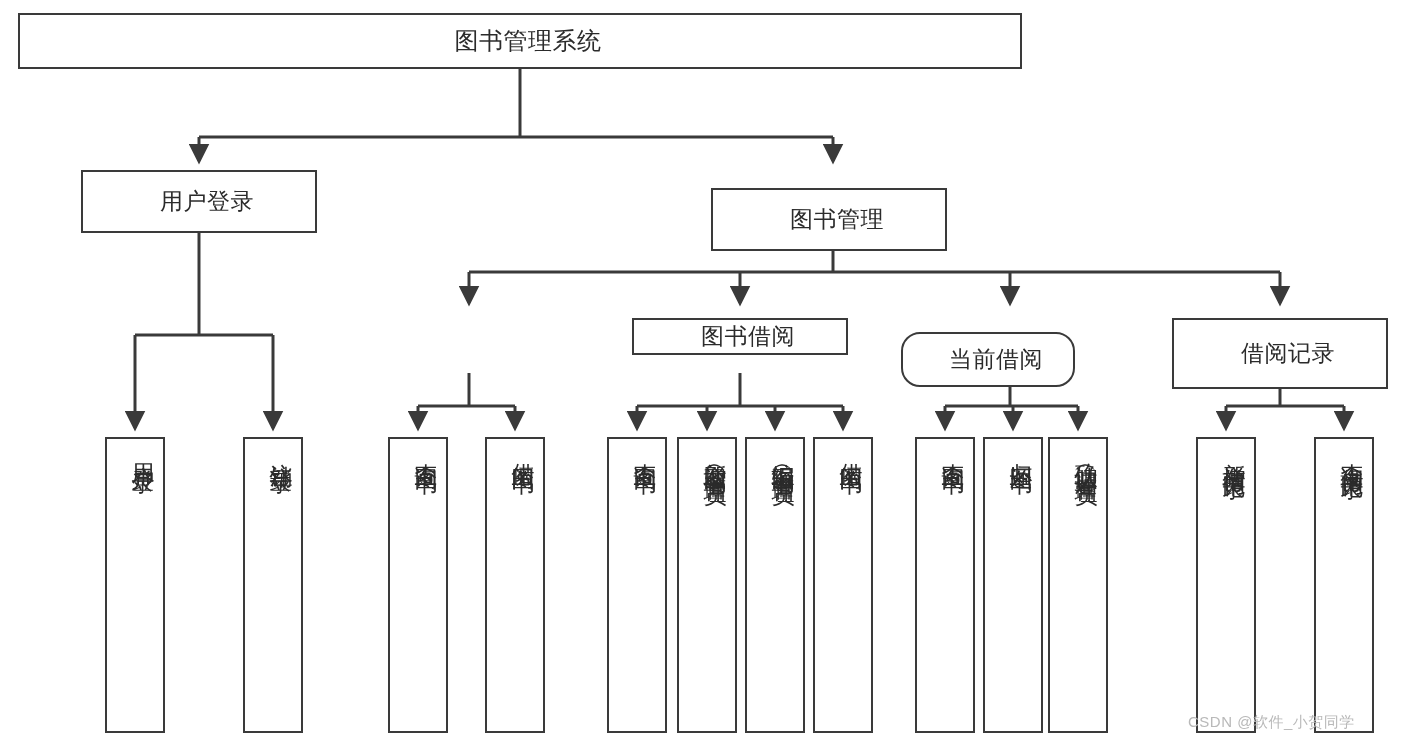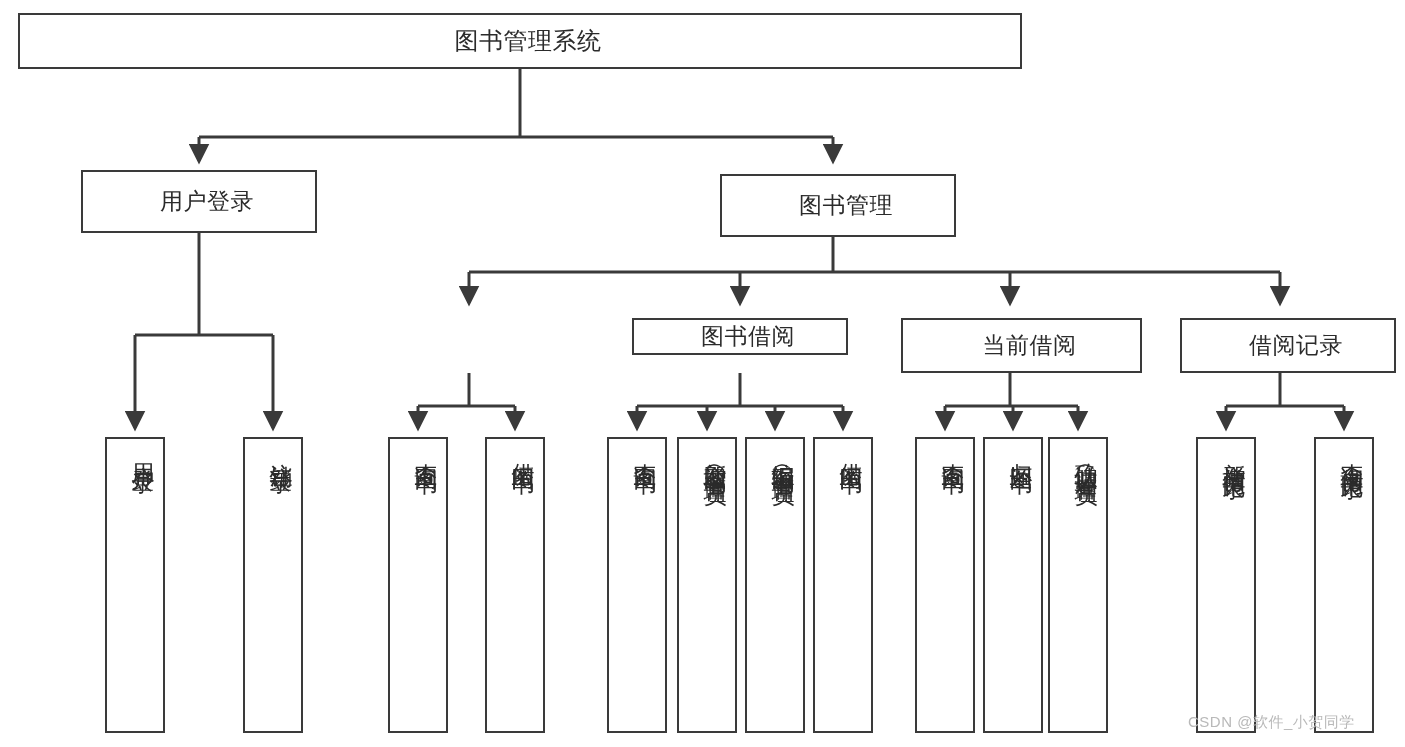--- a/index.html
+++ b/index.html
@@ -126,31 +126,31 @@
     </g>
   </svg>
 
   <div class="node root horizontal" style="left:18px; top:13px; width:1004px; height:56px;">
     <span class="node-label">图书管理系统</span>
   </div>
 
   <div class="node horizontal" style="left:81px; top:170px; width:236px; height:63px;">
     <span class="node-label">用户登录</span>
   </div>
-  <div class="node horizontal" style="left:711px; top:174px; width:236px; height:63px;margin-left:9px;">
+  <div class="node horizontal" style="left:711px; top:188px; width:236px; height:63px;">
     <span class="node-label">图书管理</span>
   </div>
 
   <div class="node horizontal" style="left:632px; top:318px; width:216px; height:37px;">
     <span class="node-label">图书借阅</span>
   </div>
-  <div class="node horizontal" style="left:901px; top:318px; width:241px; height:55px;">
+  <div class="node horizontal" style="left:901px; top:332px; width:174px; height:55px;border-radius:19px;">
     <span class="node-label">当前借阅</span>
   </div>
-  <div class="node horizontal" style="left:1172px; top:318px; width:216px; height:55px;margin-left:8px;">
+  <div class="node horizontal" style="left:1172px; top:318px; width:216px; height:71px;">
     <span class="node-label">借阅记录</span>
   </div>
 
   <div class="node vertical" style="left:105px; top:437px; width:60px; height:296px;">
     <span class="node-label">用户登录</span>
   </div>
   <div class="node vertical" style="left:243px; top:437px; width:60px; height:296px;">
     <span class="node-label">注销登录</span>
   </div>
 

